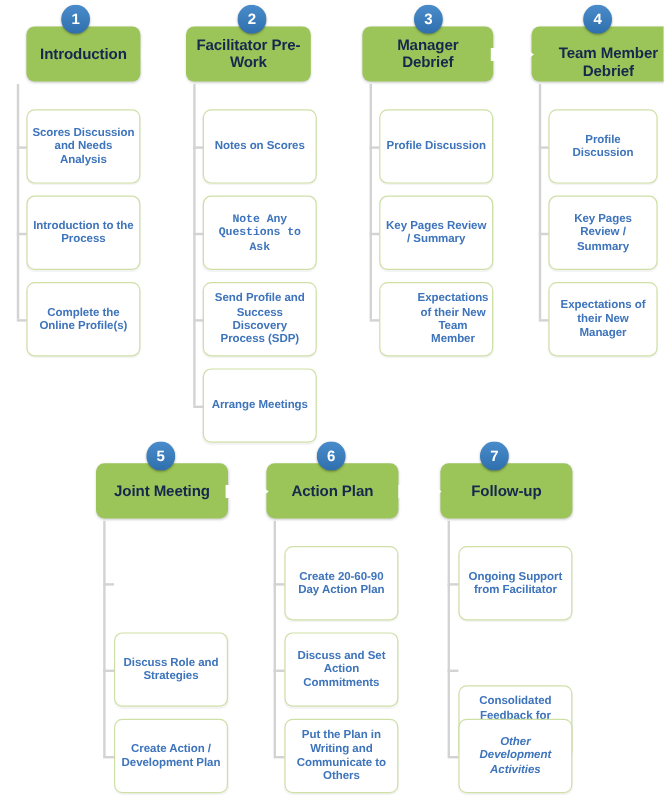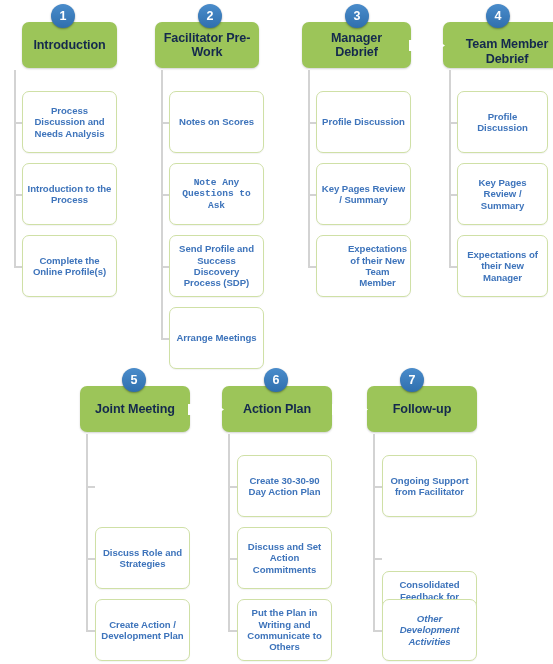--- a/index.html
+++ b/index.html
@@ -104,21 +104,21 @@
 <body>
 
 <div id="diagram">
     <div class="step-head" style="left: 22px; top: 22px; width: 95px; height: 46px;">
       <div class="label">Introduction</div>
     </div>
     <div class="badge" style="left: 51px; top: 4px;">1</div>
     <div class="spine" style="left: 14px; top: 70px; height: 196px;"></div>
     <div class="stub" style="left: 14px; top: 122px; width: 8px;"></div>
     <div class="sub" style="left: 22px; top: 91px; width: 95px; height: 62px;">
-      <div class="txt">Process Discussion and Needs Analysis</div>
+      <div class="txt">Scores Discussion and Needs Analysis</div>
     </div>
     <div class="stub" style="left: 14px; top: 194px; width: 8px;"></div>
     <div class="sub" style="left: 22px; top: 163px; width: 95px; height: 62px;">
       <div class="txt">Introduction to the Process</div>
     </div>
     <div class="stub" style="left: 14px; top: 266px; width: 8px;"></div>
     <div class="sub" style="left: 22px; top: 235px; width: 95px; height: 62px;">
       <div class="txt">Complete the Online Profile(s)</div>
     </div>
     <svg class="arrow" width="38" height="27" viewBox="0 0 40 30" style="left: 117px; top: 31.5px;">
@@ -202,21 +202,21 @@
     <svg class="arrow" width="38" height="27" viewBox="0 0 40 30" style="left: 187px; top: 395.5px;">
       <path d="M0 9 L20 9 L20 1 L40 15 L20 29 L20 21 L0 21 Z" fill="#ffffff"></path>
     </svg>
     <div class="step-head" style="left: 222px; top: 386px; width: 110px; height: 46px;">
       <div class="label">Action Plan</div>
     </div>
     <div class="badge" style="left: 264px; top: 368px;">6</div>
     <div class="spine" style="left: 228px; top: 434px; height: 196px;"></div>
     <div class="stub" style="left: 228px; top: 486px; width: 9px;"></div>
     <div class="sub" style="left: 237px; top: 455px; width: 95px; height: 62px;">
-      <div class="txt">Create 30-30-90 Day Action Plan</div>
+      <div class="txt">Create 20-60-90 Day Action Plan</div>
     </div>
     <div class="stub" style="left: 228px; top: 558px; width: 9px;"></div>
     <div class="sub" style="left: 237px; top: 527px; width: 95px; height: 62px;">
       <div class="txt">Discuss and Set Action Commitments</div>
     </div>
     <div class="stub" style="left: 228px; top: 630px; width: 9px;"></div>
     <div class="sub" style="left: 237px; top: 599px; width: 95px; height: 62px;">
       <div class="txt">Put the Plan in Writing and Communicate to Others</div>
     </div>
     <svg class="arrow" width="38" height="27" viewBox="0 0 40 30" style="left: 330.5px; top: 395.5px;">

